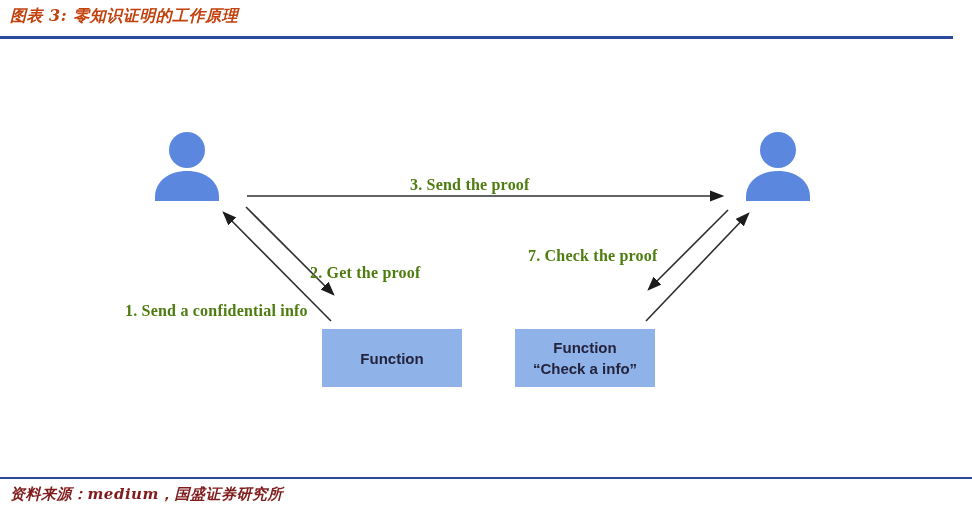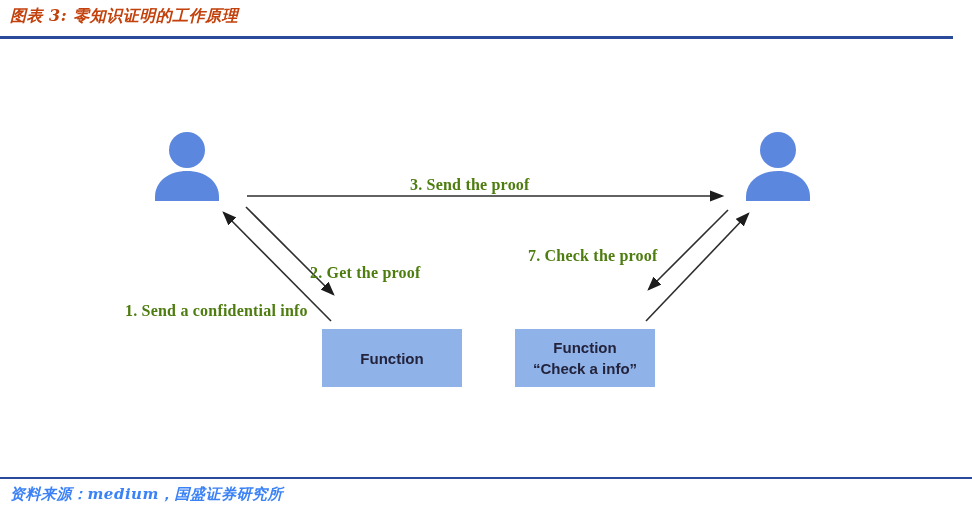--- a/index.html
+++ b/index.html
@@ -8,21 +8,21 @@
   .title{position:absolute;left:10px;top:6px;
          font-family:"DejaVu Serif","Liberation Serif",serif;
          font-style:italic;font-weight:bold;font-size:16px;letter-spacing:0.5px;
          color:#c2410c;white-space:nowrap;}
   .rule{position:absolute;left:0;background:#2b4a9b;}
   .rule-top{top:36px;width:953px;height:3px;}
   .rule-bottom{top:477px;width:972px;height:2px;}
   .source{position:absolute;left:10px;top:485px;
           font-family:"DejaVu Serif","Liberation Serif",serif;
           font-style:italic;font-weight:bold;font-size:15px;letter-spacing:0.5px;
-          color:#3b82f6;white-space:nowrap;}
+          color:#7f1d1d;white-space:nowrap;}
   .diagram-svg{position:absolute;left:0;top:0;}
   .lbl{position:absolute;font-weight:700;font-size:16px;color:#4d7c0f;
        white-space:nowrap;letter-spacing:0.2px;font-family:Liberation Serif, serif;}
   .fnbox{position:absolute;width:140px;height:58px;background:#8fb2e9;
          display:flex;flex-direction:column;align-items:center;justify-content:center;
          font-weight:700;font-size:15px;line-height:1.4;color:#23233c;text-align:center;}
 </style>
 </head>
 <body>
 

